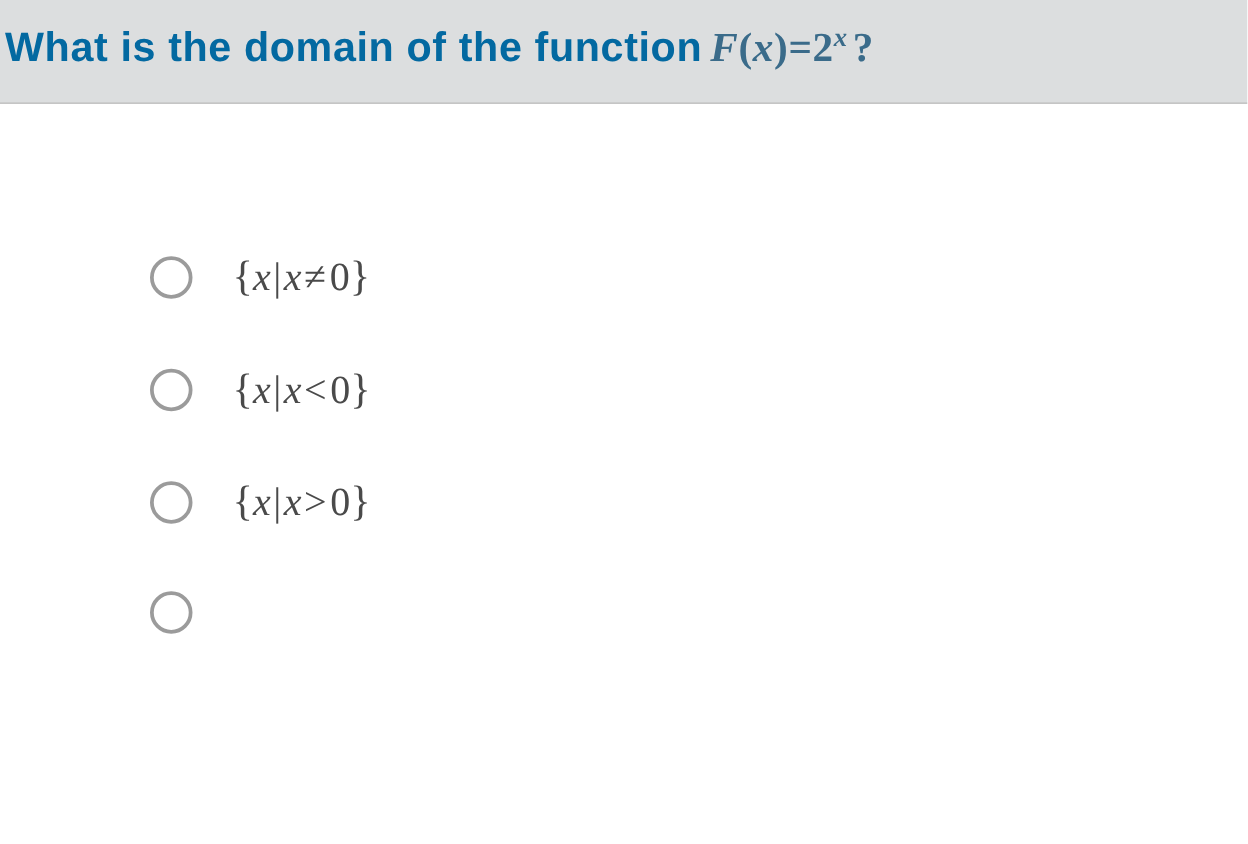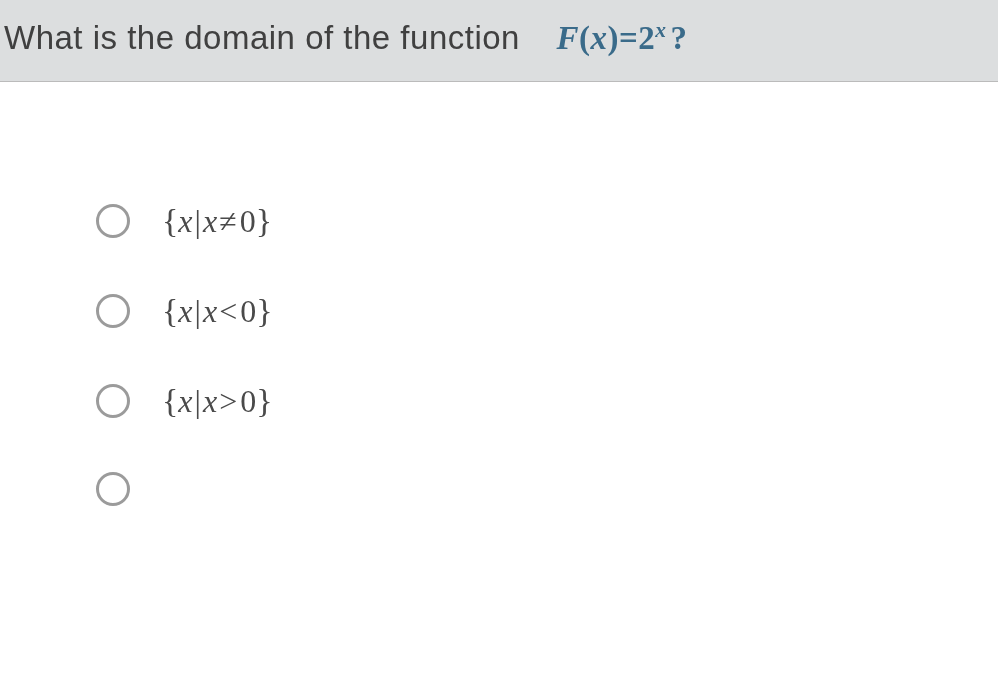--- a/index.html
+++ b/index.html
@@ -12,48 +12,49 @@
       background: #ffffff;
       width: 998px;
       height: 675px;
     }
     .question-header {
       background: #dcdedf;
       padding: 18px 12px 24px 4px;
       border-bottom: 1px solid #bbb;
     }
     .question-text {
-      color: #404040;
+      color: #0369a1;
       font-size: 33px;
-      font-weight: 400;
+      font-weight: 700;
       letter-spacing: 0.5px;
     }
     .function-expr {
       color: #3a6b8a;
       font-style: italic;
       font-family: Georgia, 'Times New Roman', serif;
       font-weight: 600;
-      margin-left: 32px;
+      margin-left: 2px;
     }
     .function-expr .base {
       font-style: normal;
     }
     .function-expr sup {
       font-size: 0.65em;
       vertical-align: super;
       font-style: italic;
     }
     .qmark {
       font-weight: 700;
       font-style: normal;
       margin-left: 4px;
     }
     .options {
       padding-top: 120px;
       padding-left: 96px;
+      margin-left: 24px;
     }
     .option-row {
       display: flex;
       align-items: center;
       margin-bottom: 52px;
     }
     .radio-circle {
       width: 34px;
       height: 34px;
       border: 3px solid #9b9b9b;

